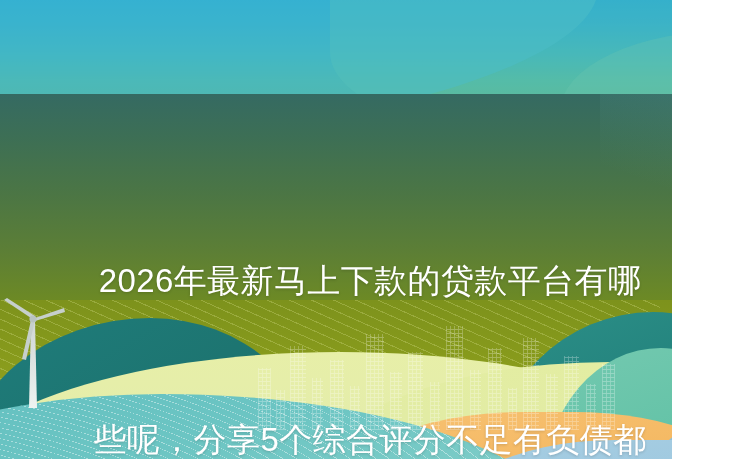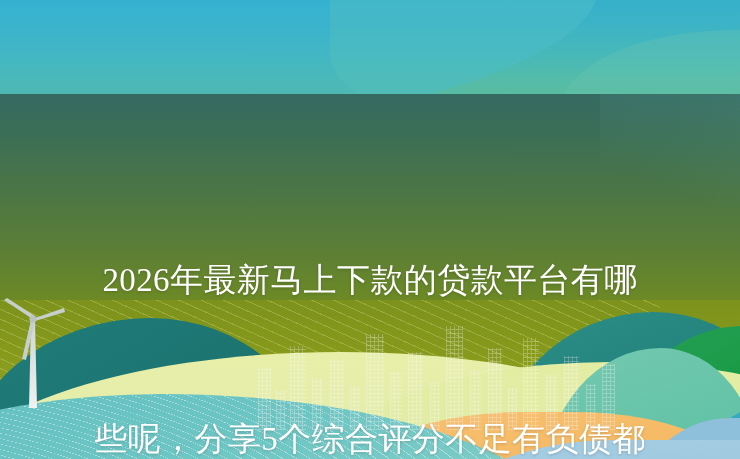--- a/index.html
+++ b/index.html
@@ -2,24 +2,24 @@
 <html><head>
 <meta charset="utf-8">
 <style>
   html, body {
     margin: 0;
     padding: 0;
     background: #ffffff;
   }
   #poster {
     position: relative;
-    width: 740px;
+    width: 672px;
     height: 459px;
     overflow: hidden;
-    font-family: Liberation Serif, serif;
+    font-family: Liberation Sans, sans-serif;
   }
 
   
   .sky {
     position: absolute;
     left: 0; top: 0;
     width: 740px; height: 94px;
     background: linear-gradient(180deg, #23a7d4 0%, #2dabcd 25%, #3fb3b9 58%, #52b89f 85%, #59b795 100%);
   }
   .sky-wave-a {

